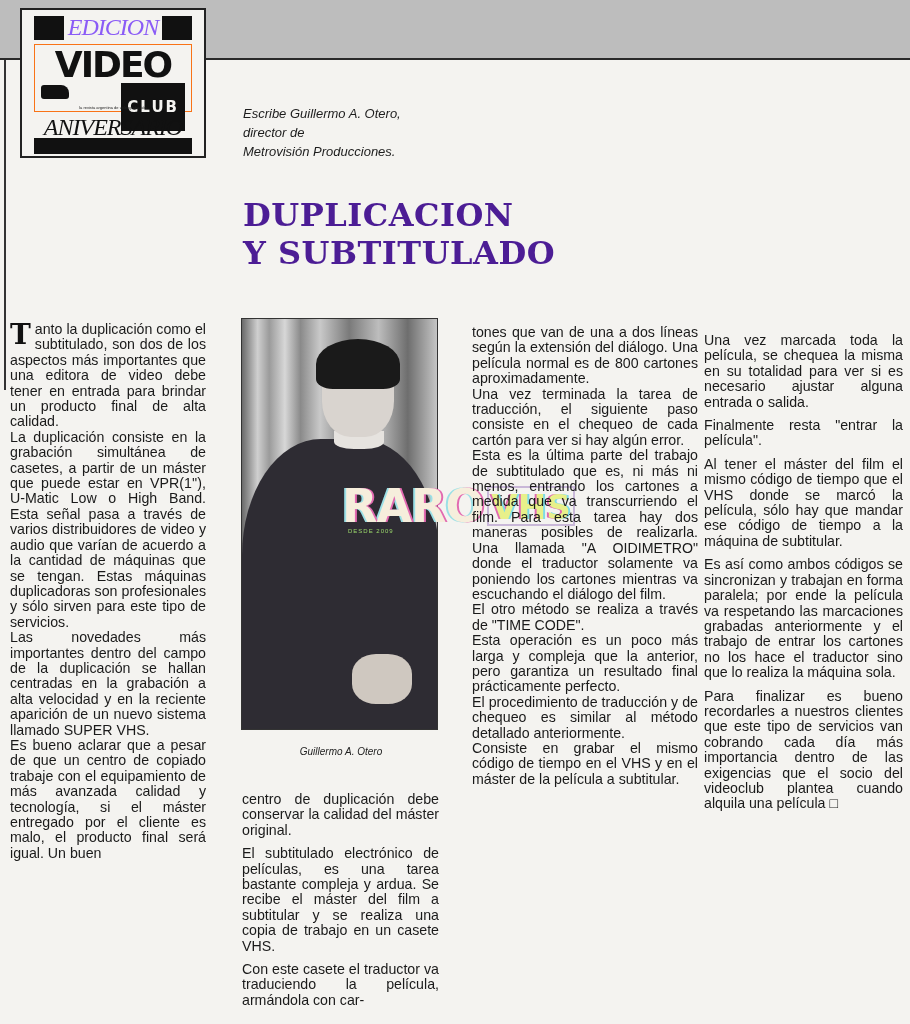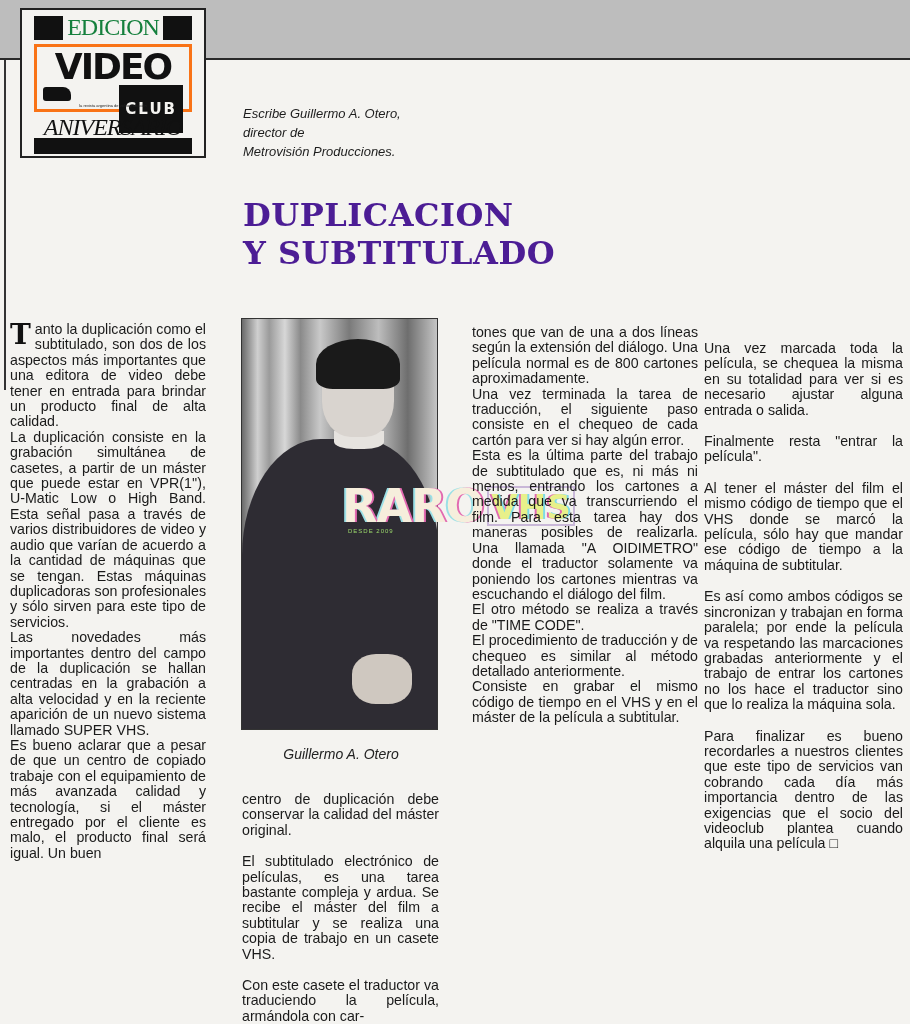--- a/index.html
+++ b/index.html
@@ -4,55 +4,55 @@
 <style>
   html,body{margin:0;padding:0;}
   body{width:910px;height:1024px;position:relative;overflow:hidden;background:#f3f2ef;font-family:"Liberation Sans",sans-serif;color:#1a1a1a;}
   .topband{position:absolute;left:0;top:0;width:910px;height:58px;background:#bdbdbd;}
   .topline{position:absolute;left:0;top:58px;width:910px;height:2px;background:#2a2a2a;}
   .page{position:absolute;left:0;top:60px;width:910px;height:964px;background:#f4f3f0;}
   .leftrule{position:absolute;left:4px;top:60px;width:2px;height:330px;background:#333;}
 
   .logo{position:absolute;left:20px;top:8px;width:186px;height:150px;background:#f4f3f0;border:2px solid #222;box-sizing:border-box;}
   .logo .bar-top{position:absolute;left:12px;top:6px;width:158px;height:24px;background:#111;}
-  .logo .edicion{position:absolute;left:0;top:4px;width:100%;text-align:center;font-family:"Liberation Serif",serif;font-size:24px;color:#15803d;background:transparent;letter-spacing:-1px;}
+  .logo .edicion{position:absolute;left:0;top:4px;width:100%;text-align:center;font-family:"Liberation Serif",serif;font-style:italic;font-size:24px;color:#8b5cf6;background:transparent;letter-spacing:-1px;}
   .logo .edicion span{background:#f4f3f0;padding:0 4px;}
-  .logo .vidbox{position:absolute;left:12px;top:34px;width:158px;height:68px;border:3px solid #f97316;box-sizing:border-box;}
+  .logo .vidbox{position:absolute;left:12px;top:34px;width:158px;height:68px;border:1px solid #f97316;box-sizing:border-box;}
   .logo .video{position:absolute;left:0;top:0;width:100%;text-align:center;font-family:"DejaVu Sans",sans-serif;font-weight:bold;font-size:36px;line-height:40px;letter-spacing:-2px;color:#111;}
   .logo .club{position:absolute;right:6px;top:38px;background:#111;color:#f4f3f0;font-family:"DejaVu Sans",sans-serif;font-weight:bold;font-size:15px;line-height:16px;padding:16px 6px;letter-spacing:2px;}
   .logo .camera{position:absolute;left:6px;top:40px;width:28px;height:14px;background:#111;border-radius:3px 8px 3px 3px;}
   .logo .tagline{position:absolute;left:0;bottom:1px;width:100%;text-align:center;font-size:4px;color:#222;}
   .logo .aniv{position:absolute;left:0;top:104px;width:100%;text-align:center;font-family:"Liberation Serif",serif;font-style:italic;font-size:24px;color:#111;letter-spacing:-1px;}
   .logo .bar-bot{position:absolute;left:12px;top:128px;width:158px;height:16px;background:#111;}
 
   .byline{position:absolute;left:243px;top:104px;font-style:italic;font-size:13px;line-height:19px;color:#1c1c1c;}
   .title{position:absolute;left:243px;top:196px;font-family:"DejaVu Serif",serif;font-weight:bold;font-size:32px;line-height:38px;color:#4c1d95;letter-spacing:0.5px;}
 
   .col{position:absolute;font-size:14.2px;line-height:15.4px;color:#1a1a1a;text-align:justify;}
   .col p{margin:0;}
-  .col p.gap{margin-top:16px;}
+  .col p.gap{margin-top:8px;}
   .c1{left:10px;top:322px;width:196px;}
   .c2{left:242px;top:792px;width:197px;}
   .c3{left:472px;top:325px;width:226px;}
   .c4{left:704px;top:325px;width:199px;}
   .dropcap{float:left;font-family:"DejaVu Serif",serif;font-weight:bold;font-size:28px;line-height:26px;margin:0 4px 0 0;color:#111;}
 
   .photo{position:absolute;left:241px;top:318px;width:197px;height:412px;background:linear-gradient(90deg,#6a6a6a 0%,#cfcfcf 8%,#9b9b9b 14%,#d7d7d7 22%,#8a8a8a 30%,#c9c9c9 40%,#7a7a7a 55%,#bdbdbd 70%,#6e6e6e 85%,#c5c5c5 100%);border:1px solid #333;box-sizing:border-box;overflow:hidden;}
   .photo .head{position:absolute;left:80px;top:28px;width:72px;height:90px;border-radius:45% 45% 40% 40%;background:#d9d4cf;}
   .photo .hair{position:absolute;left:74px;top:20px;width:84px;height:50px;border-radius:50% 50% 20% 20%;background:#1a1a1a;}
   .photo .sweater{position:absolute;left:0;top:120px;width:197px;height:292px;background:#2e2c33;border-radius:40% 40% 0 0;}
   .photo .collar{position:absolute;left:92px;top:112px;width:50px;height:18px;background:#e6e3df;border-radius:0 0 40% 40%;}
   .photo .arm{position:absolute;left:110px;top:335px;width:60px;height:50px;background:#cfc8c0;border-radius:40%;}
 
   .wm{position:absolute;left:342px;top:484px;width:228px;height:50px;}
   .wm .raro{position:absolute;left:0;top:0;font-family:"DejaVu Sans",sans-serif;font-weight:bold;font-size:46px;line-height:44px;color:#f6eedc;text-shadow:2px 0 #e26ab1,-2px 0 #9be0e6;letter-spacing:-1px;}
   .wm .vhs{position:absolute;left:138px;top:2px;width:88px;height:40px;border:2px solid #c9b8d8;box-sizing:border-box;font-family:"DejaVu Sans",sans-serif;font-weight:bold;font-size:34px;line-height:38px;text-align:center;color:#e8f08a;text-shadow:2px 0 #7ddbe8,-2px 0 #e06ab1;margin-left:7px;}
   .wm .desde{position:absolute;left:6px;top:44px;font-size:6px;letter-spacing:1px;color:#9bd86b;}
 
-  .caption{position:absolute;left:241px;top:746px;width:200px;text-align:center;font-style:italic;font-size:14px;color:#222;}
+  .caption{position:absolute;left:241px;top:746px;width:200px;text-align:center;font-style:italic;font-size:10px;color:#222;}
 </style>
 </head>
 <body>
 
 <div class="topband"></div>
 <div class="topline"></div>
 <div class="page"></div>
 <div class="leftrule"></div>
 
 <div class="logo">
@@ -106,20 +106,21 @@
   <p>centro de duplicación debe conservar la calidad del máster original.</p>
   <p class="gap">El subtitulado electrónico de películas, es una tarea bastante compleja y ardua. Se recibe el máster del film a subtitular y se realiza una copia de trabajo en un casete VHS.</p>
   <p class="gap">Con este casete el traductor va traduciendo la película, armándola con car-</p>
 </div>
 
 <div class="col c3">
   <p>tones que van de una a dos líneas según la extensión del diálogo. Una película normal es de 800 cartones aproximadamente.</p>
   <p>Una vez terminada la tarea de traducción, el siguiente paso consiste en el chequeo de cada cartón para ver si hay algún error.</p>
   <p>Esta es la última parte del trabajo de subtitulado que es, ni más ni menos, entrando los cartones a medida que va transcurriendo el film. Para esta tarea hay dos maneras posibles de realizarla. Una llamada "A OIDIMETRO" donde el traductor solamente va poniendo los cartones mientras va escuchando el diálogo del film.</p>
   <p>El otro método se realiza a través de "TIME CODE".</p>
+  <p>Esta operación es un poco más larga y compleja que la anterior, pero garantiza un resultado final prácticamente perfecto.</p>
   <p>El procedimiento de traducción y de chequeo es similar al método detallado anteriormente.</p>
   <p>Consiste en grabar el mismo código de tiempo en el VHS y en el máster de la película a subtitular.</p>
 </div>
 
 <div class="col c4">
   <p class="gap">Una vez marcada toda la película, se chequea la misma en su totalidad para ver si es necesario ajustar alguna entrada o salida.</p>
   <p class="gap">Finalmente resta "entrar la película".</p>
   <p class="gap">Al tener el máster del film el mismo código de tiempo que el VHS donde se marcó la película, sólo hay que mandar ese código de tiempo a la máquina de subtitular.</p>
   <p class="gap">Es así como ambos códigos se sincronizan y trabajan en forma paralela; por ende la película va respetando las marcaciones grabadas anteriormente y el trabajo de entrar los cartones no los hace el traductor sino que lo realiza la máquina sola.</p>
   <p class="gap"><span>Para finalizar es bueno recordarles a nuestros clientes que este tipo de servicios van cobrando cada día más importancia dentro de las exigencias que el socio del videoclub plantea cuando alquila una película</span><span> □</span></p>

